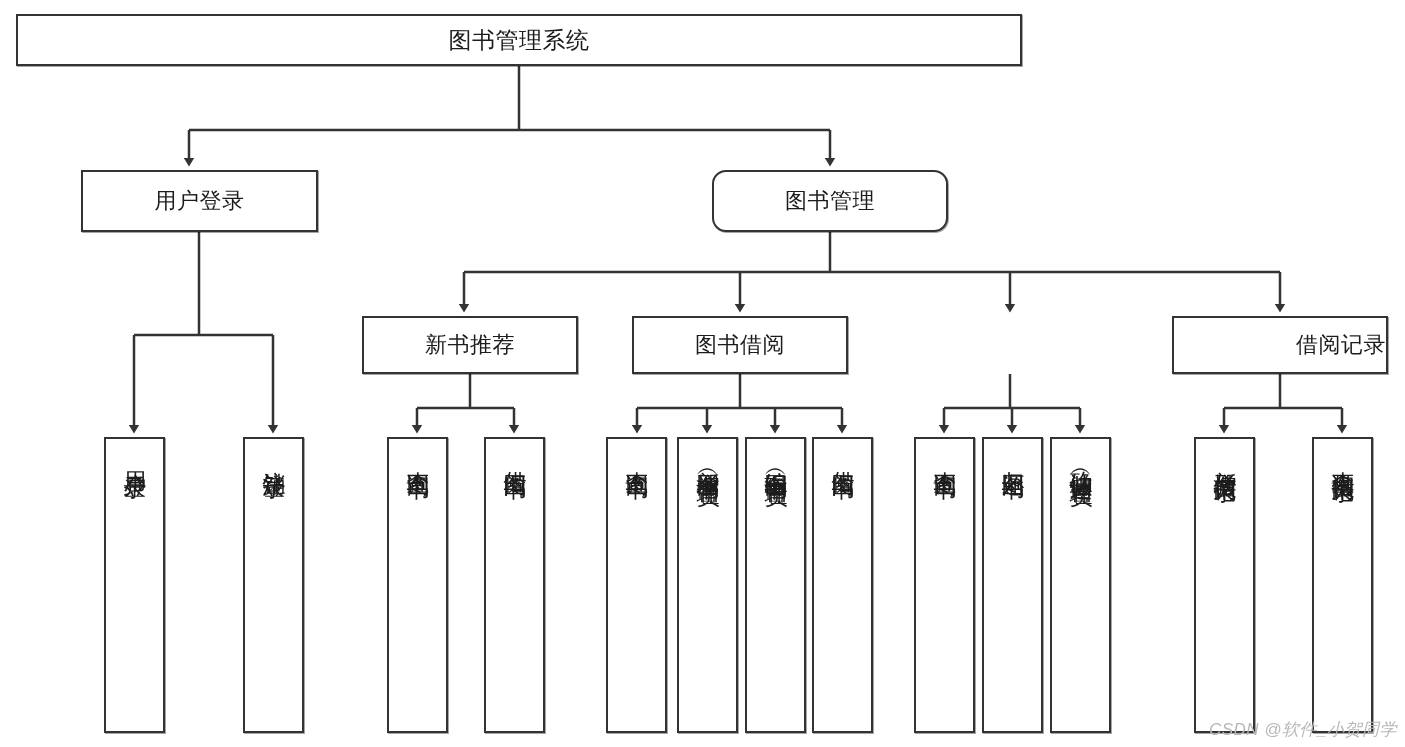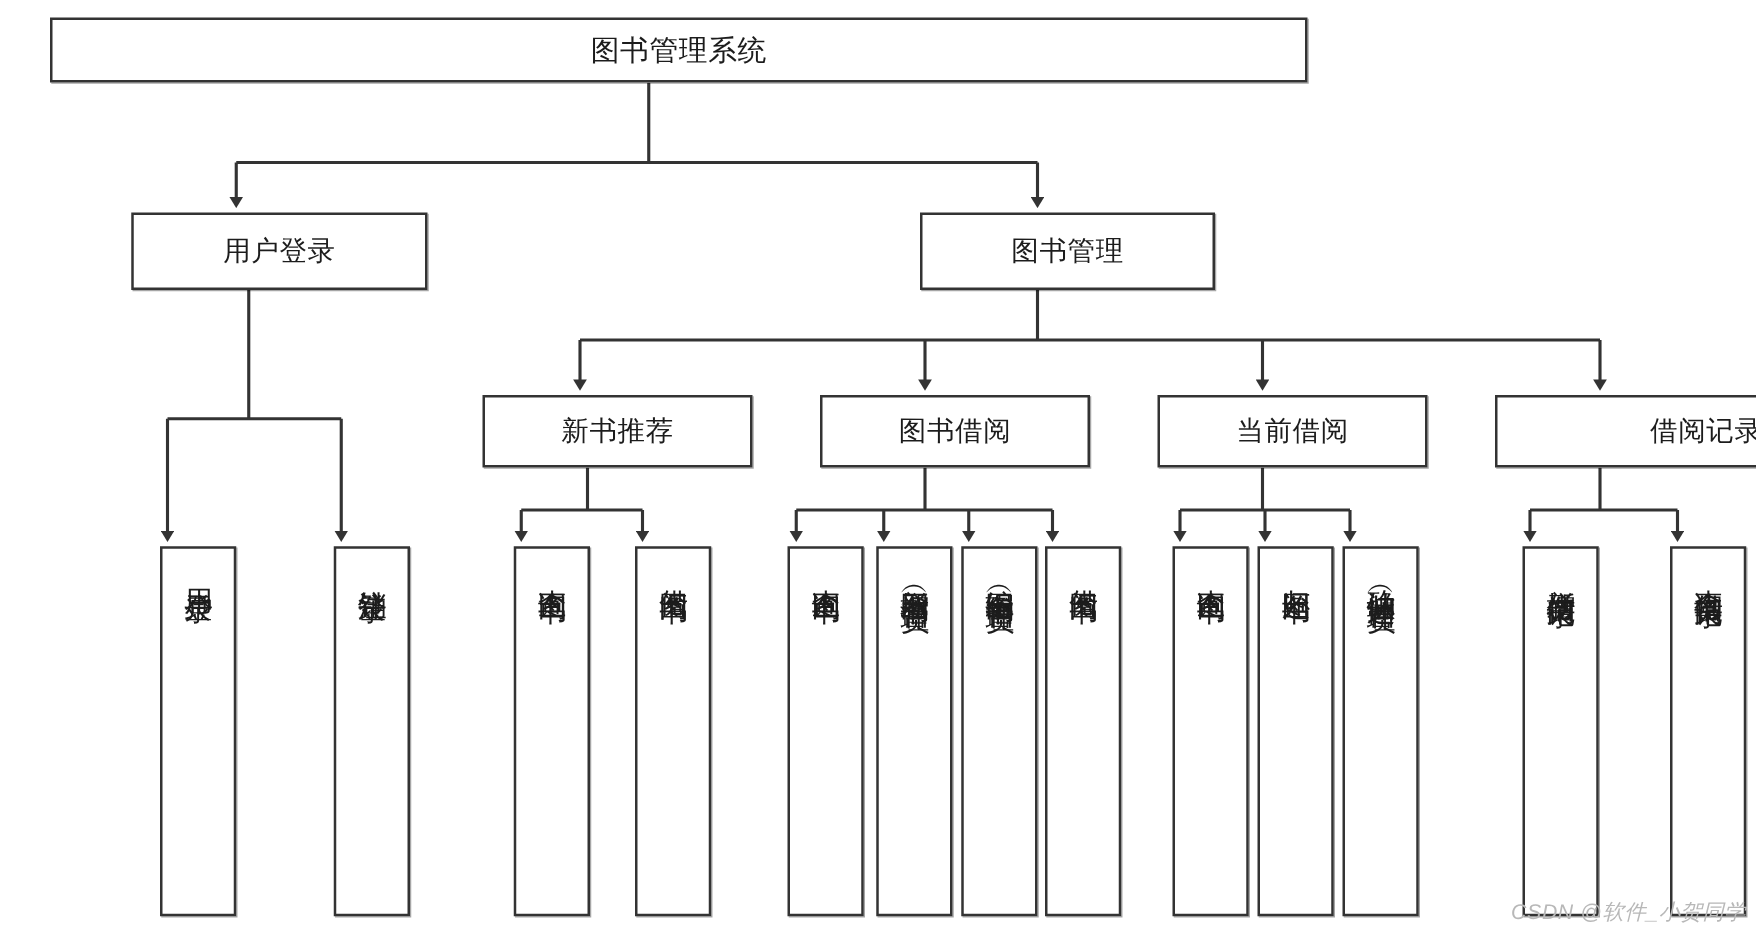--- a/index.html
+++ b/index.html
@@ -28,21 +28,20 @@
   }
   .node {
     position: absolute;
     box-sizing: border-box;
     border: 2px solid #333333;
     background: #ffffff;
     display: flex;
     align-items: center;
     justify-content: center;
     box-shadow: 1px 1px 0 rgba(0,0,0,0.35);
-    margin-left: 24px;
   }
   .node .label {
     font-size: 22px;
     line-height: 1.15;
     letter-spacing: 0.5px;
     color: #1c1c1c;
     white-space: nowrap;
     text-align: center;
   }
   .node.root .label { font-size: 23px; }
@@ -125,32 +124,29 @@
     </g>
   </svg>
 
   <div class="node root" style="left:16px; top:14px; width:1006px; height:52px;">
     <span class="label">图书管理系统</span>
   </div>
 
   <div class="node" style="left:81px; top:170px; width:237px; height:62px;">
     <span class="label">用户登录</span>
   </div>
-  <div class="node" style="left:712px; top:170px; width:236px; height:62px;">
+  <div class="node" style="left:712px; top:170px; width:236px; height:62px;border-radius:14px;">
     <span class="label">图书管理</span>
   </div>
 
   <div class="node" style="left:632px; top:316px; width:216px; height:58px;">
     <span class="label">图书借阅</span>
   </div>
   <div class="node" style="left:362px; top:316px; width:216px; height:58px;">
     <span class="label">新书推荐</span>
-  </div>
-  <div class="node" style="left:902px; top:316px; width:216px; height:58px;">
-    <span class="label">当前借阅</span>
   </div>
   <div class="node" style="left:1172px; top:316px; width:216px; height:58px;justify-content:flex-end;">
     <span class="label">借阅记录</span>
   </div>
 
   <div class="node leaf" style="left:104px; top:437px; width:61px; height:296px;">
     <span class="label">用户登录</span>
   </div>
   <div class="node leaf" style="left:243px; top:437px; width:61px; height:296px;">
     <span class="label">注销登录</span>

